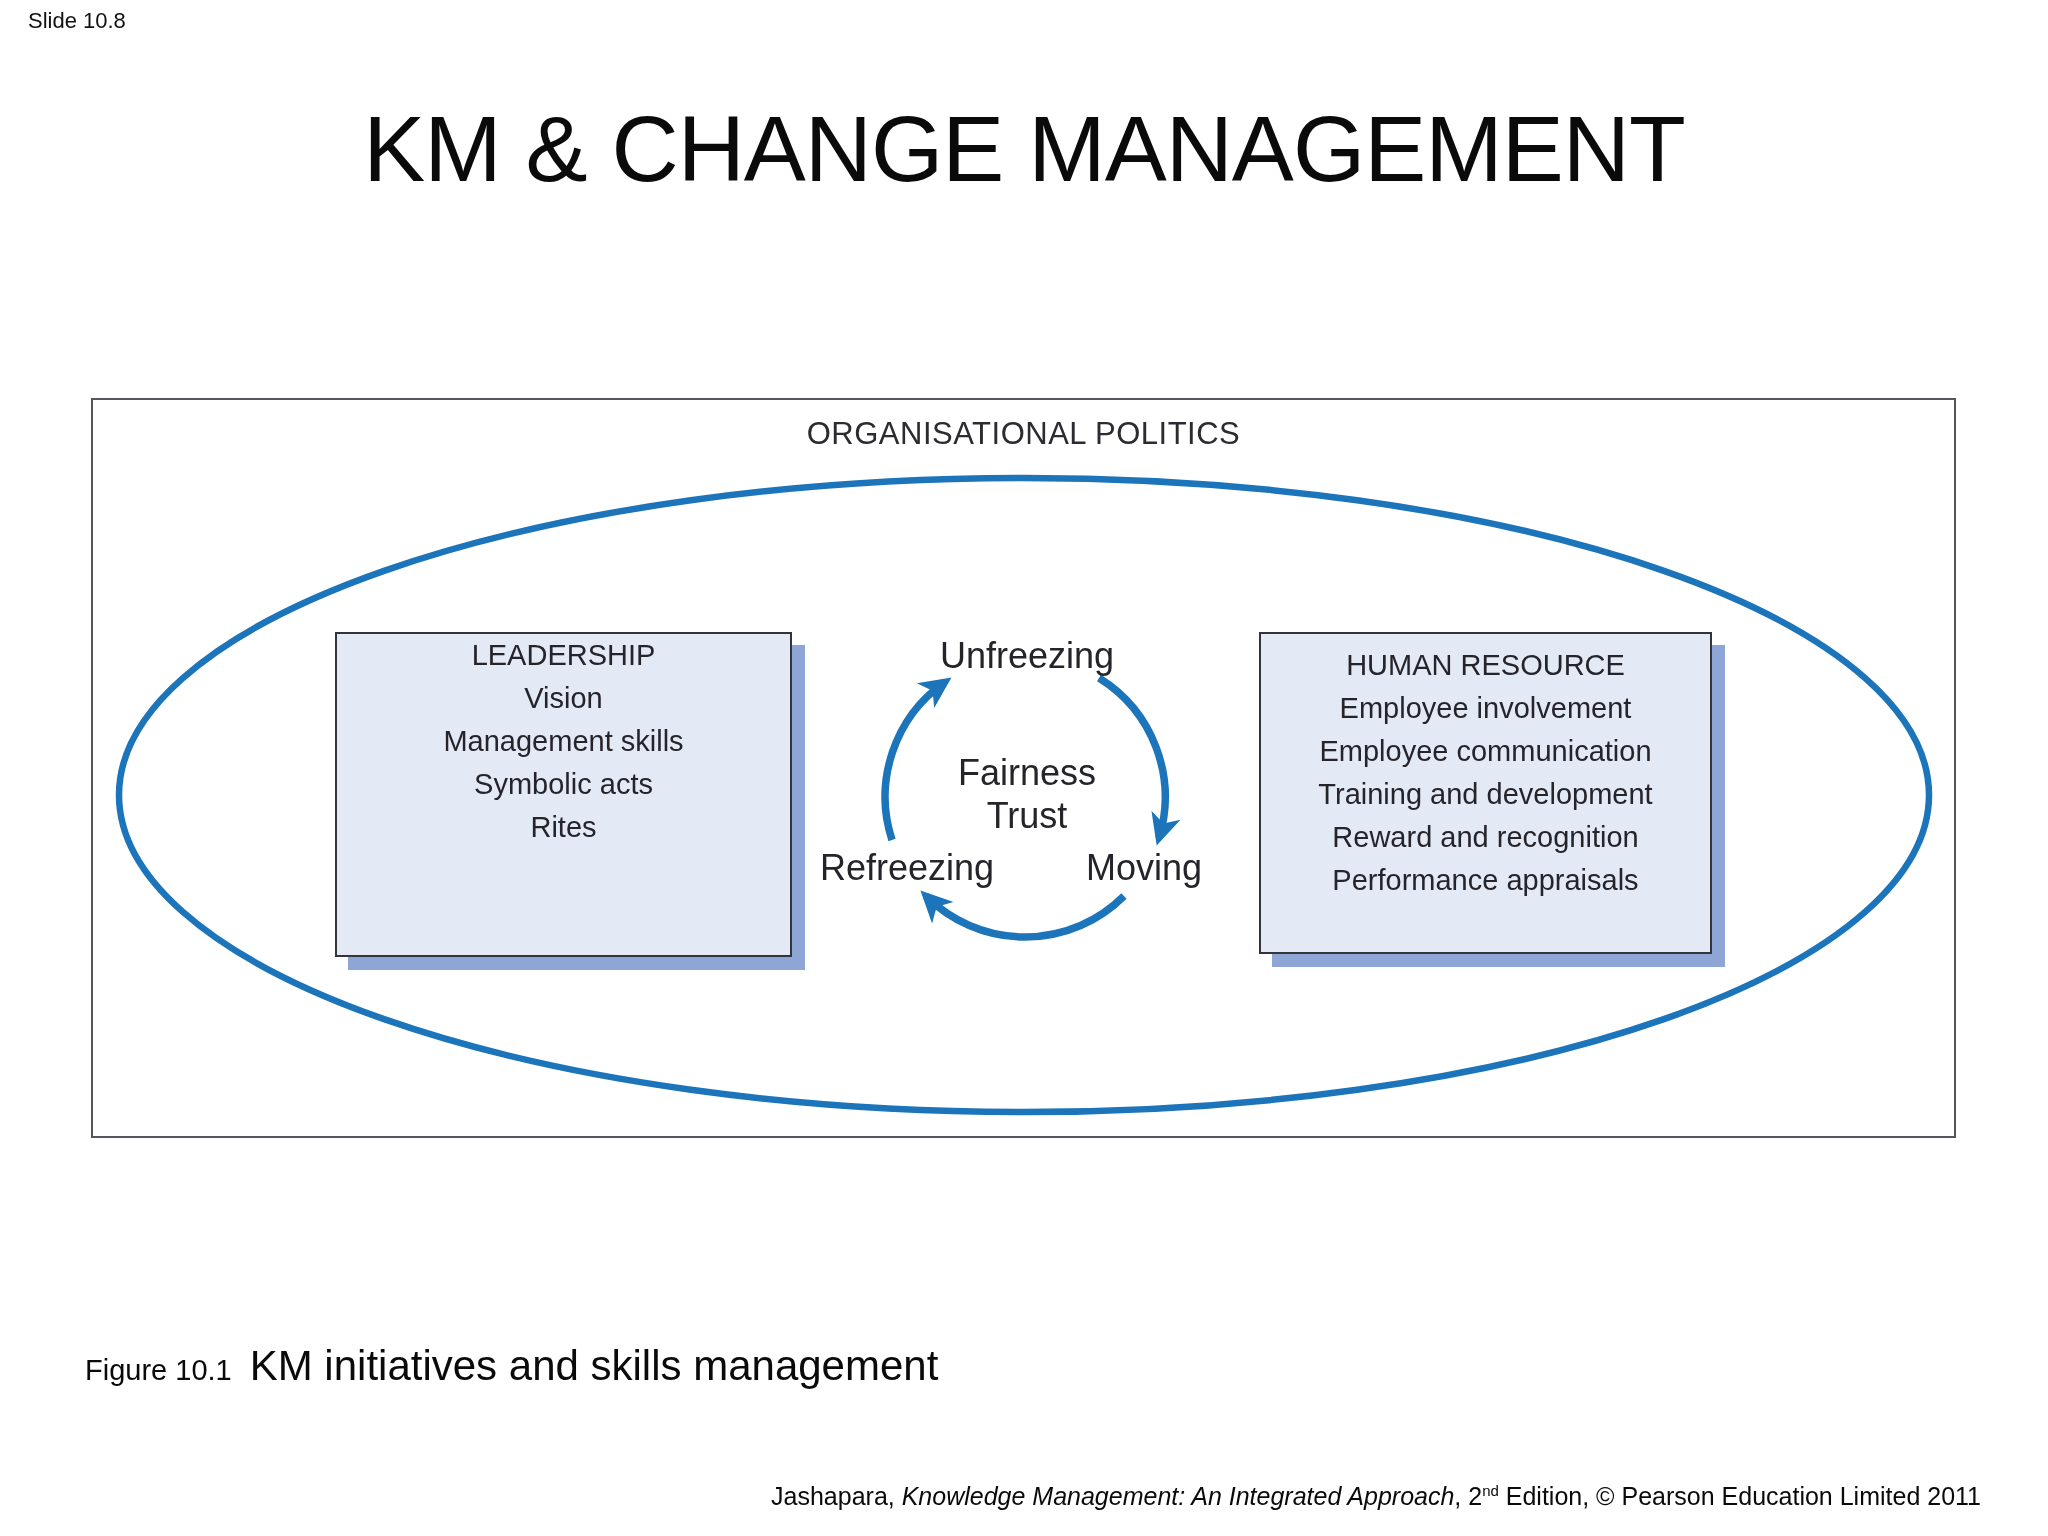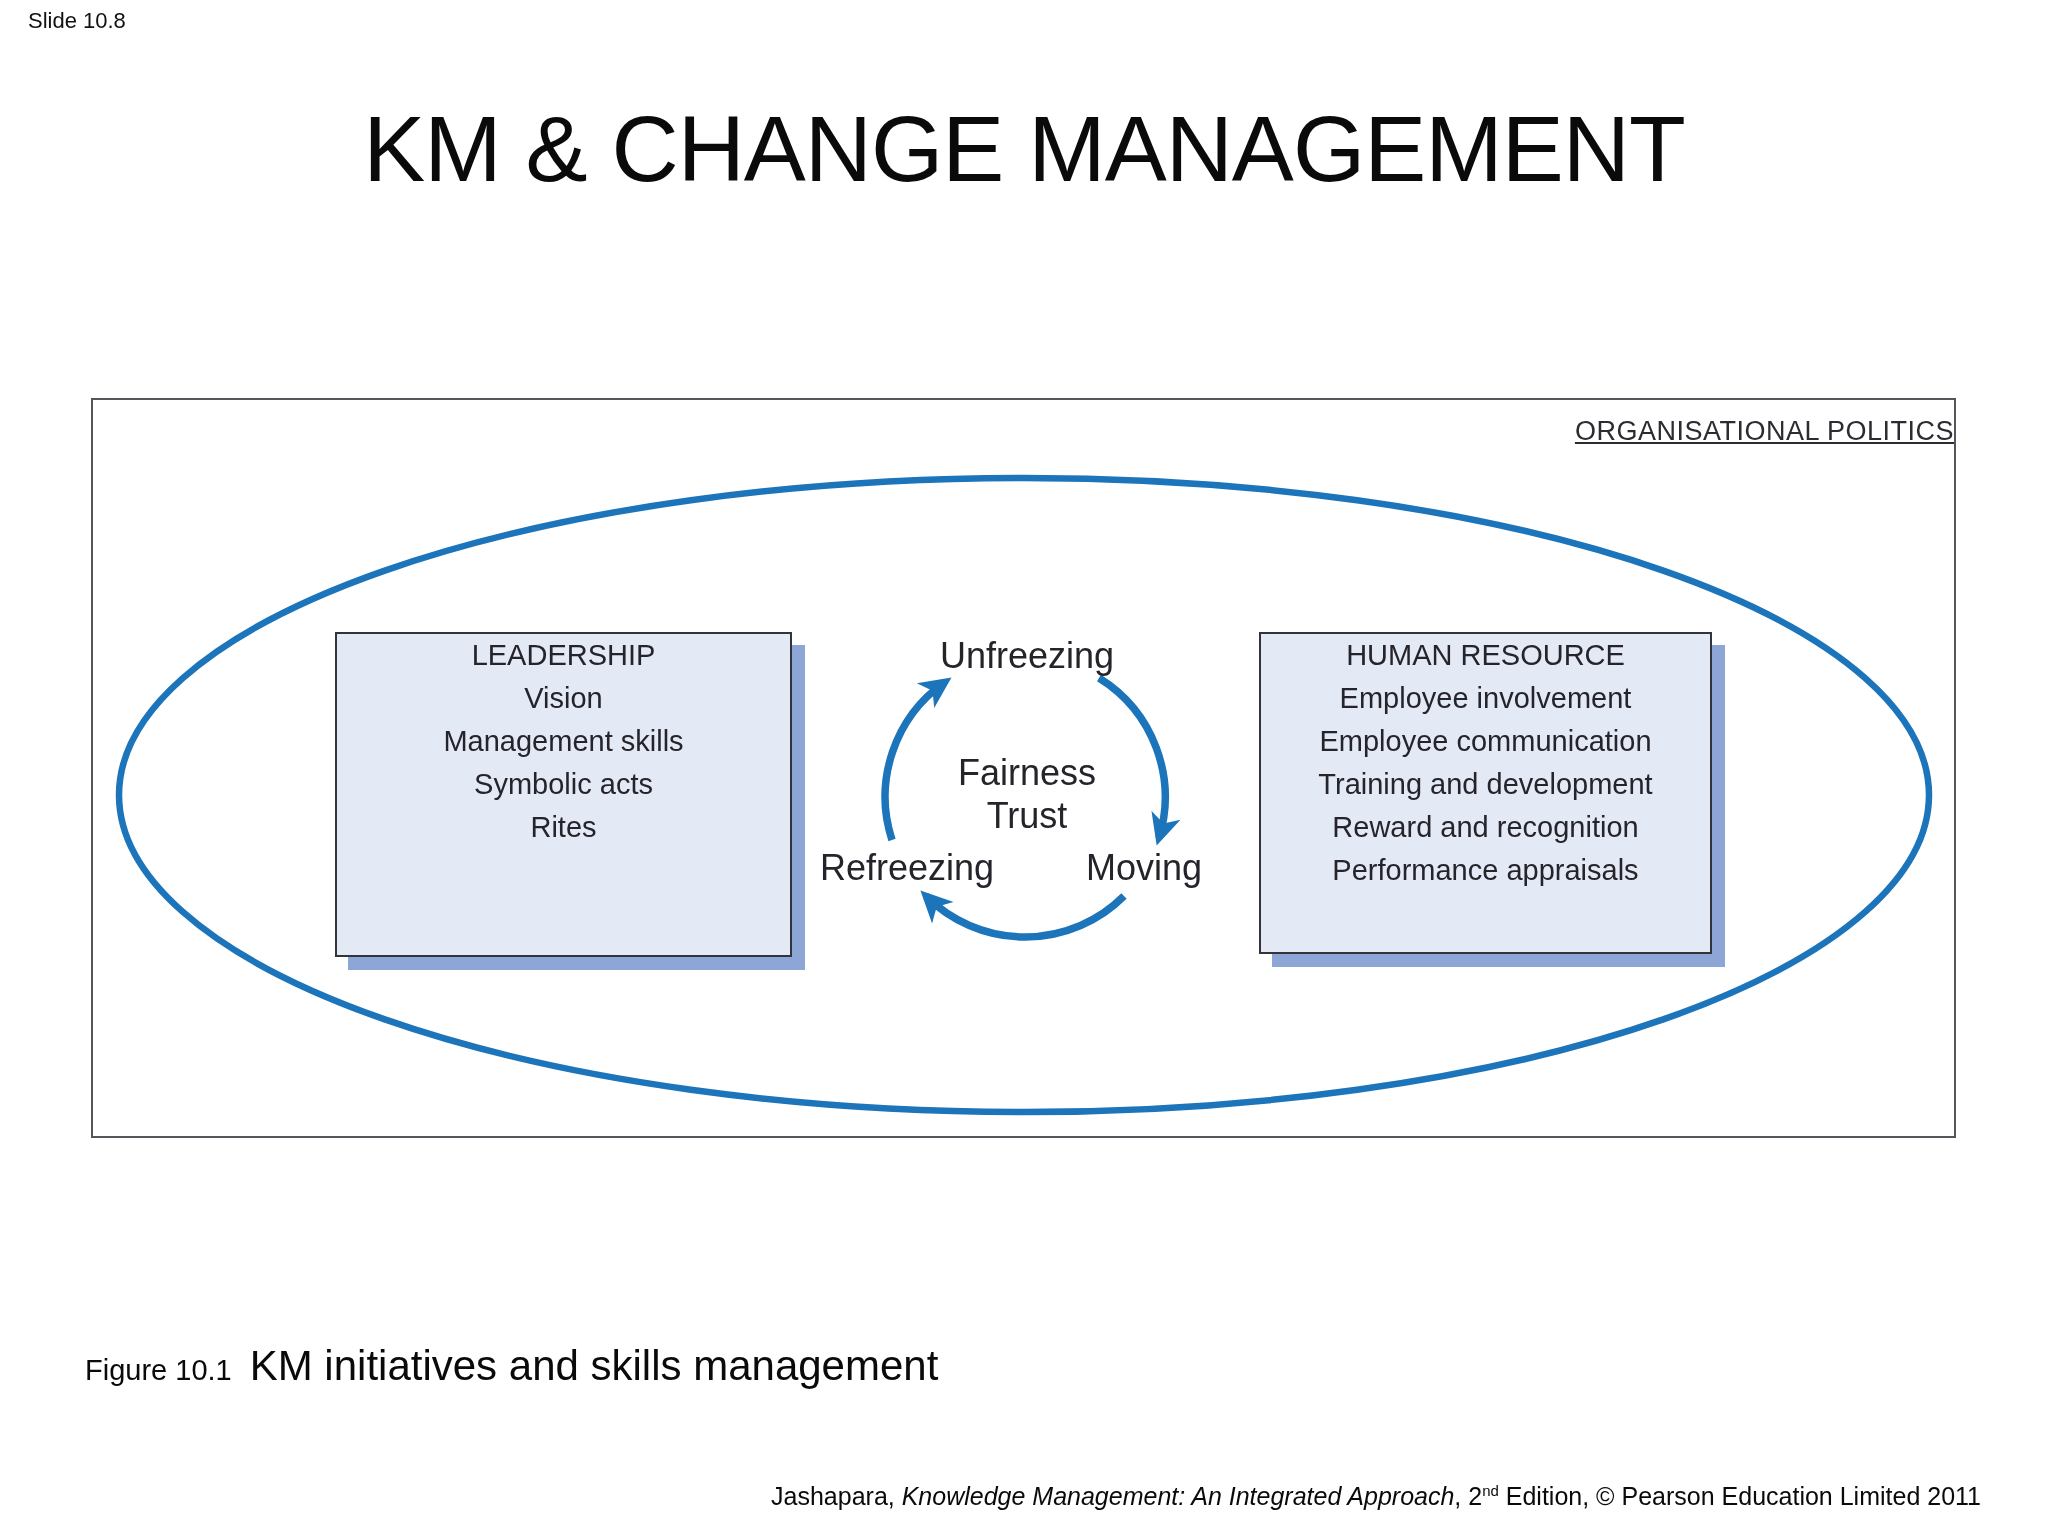--- a/index.html
+++ b/index.html
@@ -14,32 +14,32 @@
   .slide-title{
     left:0;right:0;top:96px;text-align:center;
     font-size:93px;letter-spacing:-1px;color:#0a0a0a;white-space:nowrap;
   }
 
   .figure-frame{
     left:91px;top:398px;width:1865px;height:740px;box-sizing:border-box;
     border:2px solid #55555c;background:#ffffff;
   }
   .org-label{
-    left:0;right:0;top:16px;text-align:right;
-    font-size:27px;letter-spacing:0.5px;color:#2c2b31;text-decoration:underline;
+    left:0;right:0;top:16px;text-align:center;
+    font-size:31px;letter-spacing:0.5px;color:#2c2b31;
   }
   .fig-svg{left:0;top:0;}
 
   .info-box{
     box-sizing:border-box;background:#e4e9f6;border:2px solid #33333c;
     box-shadow:13px 13px 0 #8da6d6;
     text-align:center;font-size:29px;line-height:43px;color:#26242b;
   }
   .box-leadership{left:242px;top:232px;width:457px;height:325px;}
-  .box-hr{left:1166px;top:232px;width:453px;height:322px;}
+  .box-hr{left:1166px;top:232px;width:453px;height:322px;padding-top:10px;}
 
   .cycle-label{
     width:260px;text-align:center;font-size:36px;line-height:44px;color:#26242b;white-space:nowrap;
   }
   .lbl-unfreezing{left:804px;top:234px;}
   .lbl-center{left:804px;top:351px;line-height:43px;}
   .lbl-refreezing{left:684px;top:446px;}
   .lbl-moving{left:921px;top:446px;}
 
   .caption{

